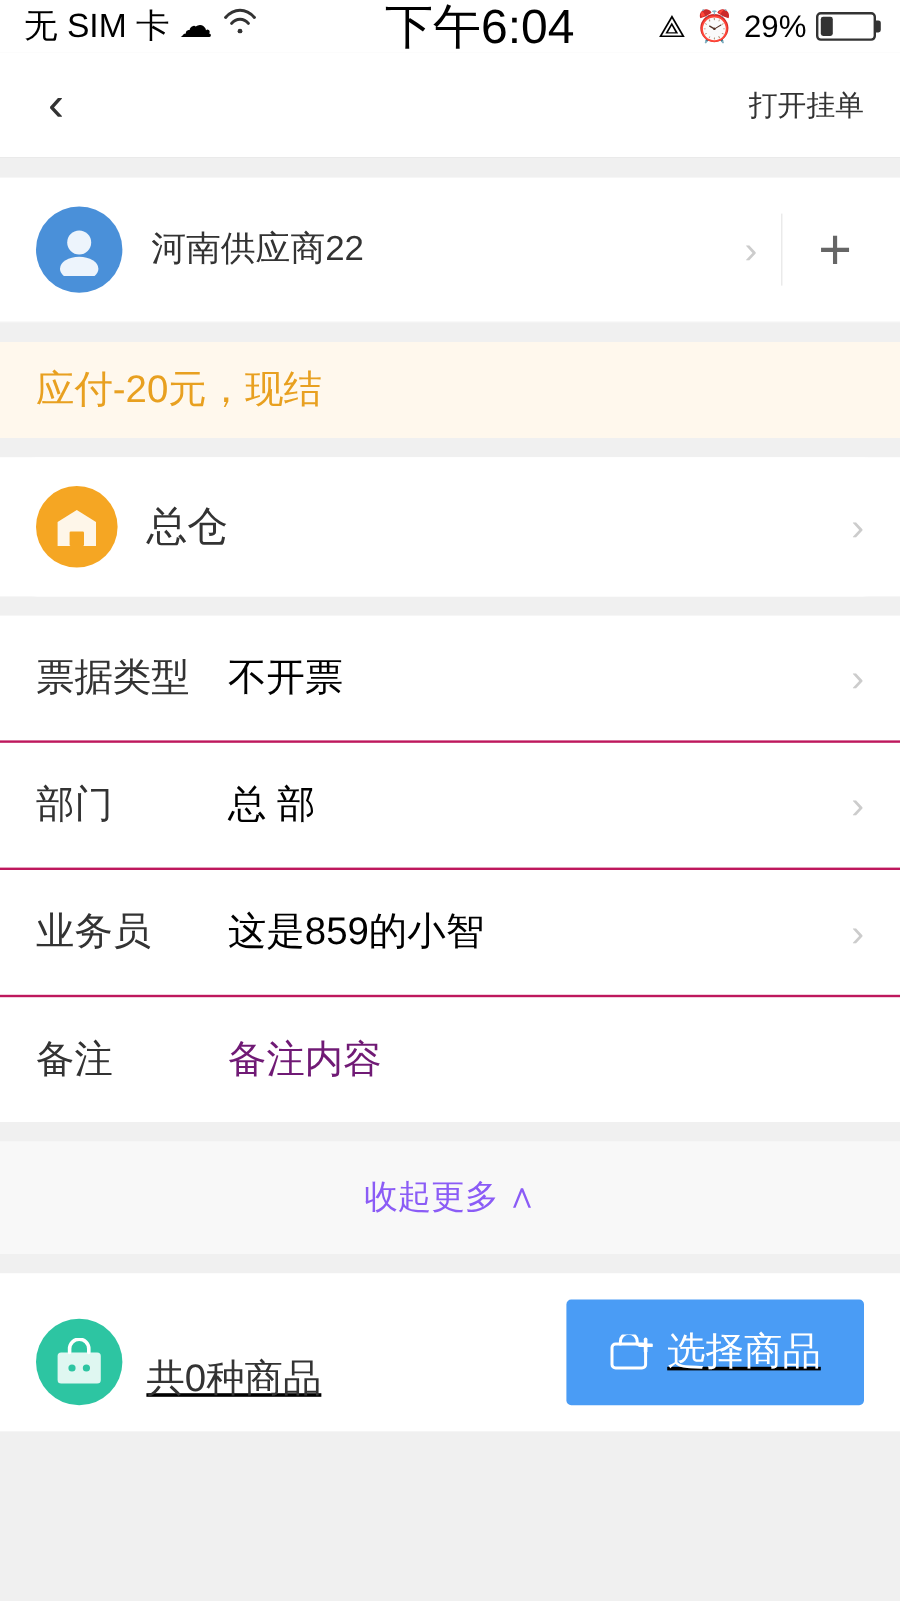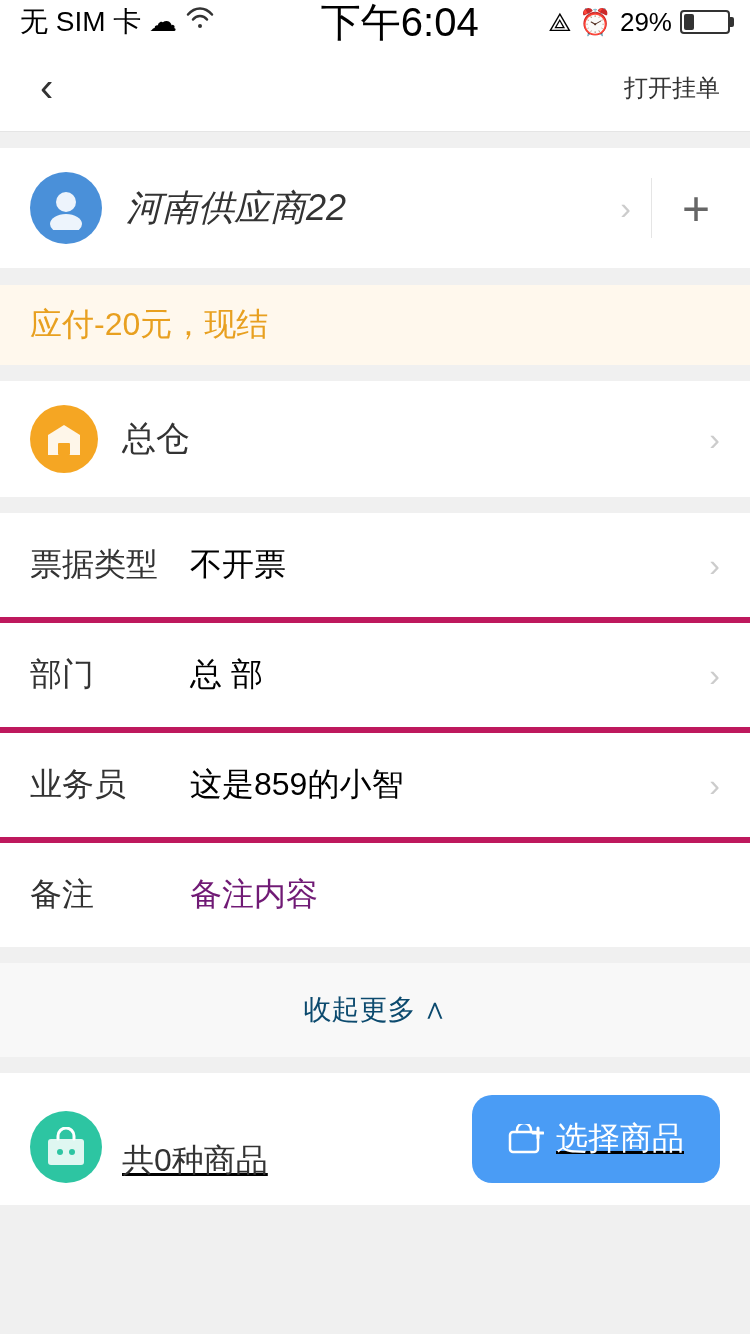--- a/index.html
+++ b/index.html
@@ -105,23 +105,22 @@
       border-radius: 50%;
       background: #4a90d9;
       display: flex;
       align-items: center;
       justify-content: center;
       margin-right: 24px;
       flex-shrink: 0;
     }
     .supplier-name {
       flex: 1;
-      font-size: 36px;
-      color: #333;
-      font-style: italic;
+      font-size: 29px;
+      color: #333;
     }
     .supplier-divider {
       width: 1px;
       height: 60px;
       background: #e5e5e5;
       margin: 0 20px;
     }
     .plus-btn {
       font-size: 48px;
       color: #666;
@@ -170,21 +169,21 @@
 
     
     .form-section {
       background: #fff;
       margin-bottom: 16px;
     }
     .form-row {
       display: flex;
       align-items: center;
       padding: 30px 30px;
-      border-bottom: 6px solid #be185d;
+      border-bottom: 2px solid #be185d;
       min-height: 100px;
     }
     .form-row:last-child {
       border-bottom: none;
     }
     .form-label {
       font-size: 32px;
       color: #333;
       width: 140px;
       flex-shrink: 0;
@@ -200,21 +199,21 @@
     }
 
     
     .collapse-row {
       background: #f8f8f8;
       display: flex;
       align-items: center;
       justify-content: center;
       padding: 28px 0;
       font-size: 28px;
-      color: #0c4a6e;
+      color: #8b5cf6;
       cursor: pointer;
       margin-bottom: 16px;
     }
 
     
     .product-bar {
       background: #fff;
       display: flex;
       align-items: flex-end;
       padding: 22px 30px;
@@ -233,21 +232,21 @@
     }
     .product-count {
       flex: 1;
       font-size: 32px;
       color: #333;
     }
     .select-product-btn {
       background: #4a9cf5;
       color: #fff;
       border: none;
-      border-radius: 20px;
+      border-radius: 4px;
       padding: 22px 36px;
       font-size: 32px;
       display: flex;
       align-items: center;
       gap: 12px;
       cursor: pointer;
       white-space: nowrap;
     }
   </style>
 </head>

